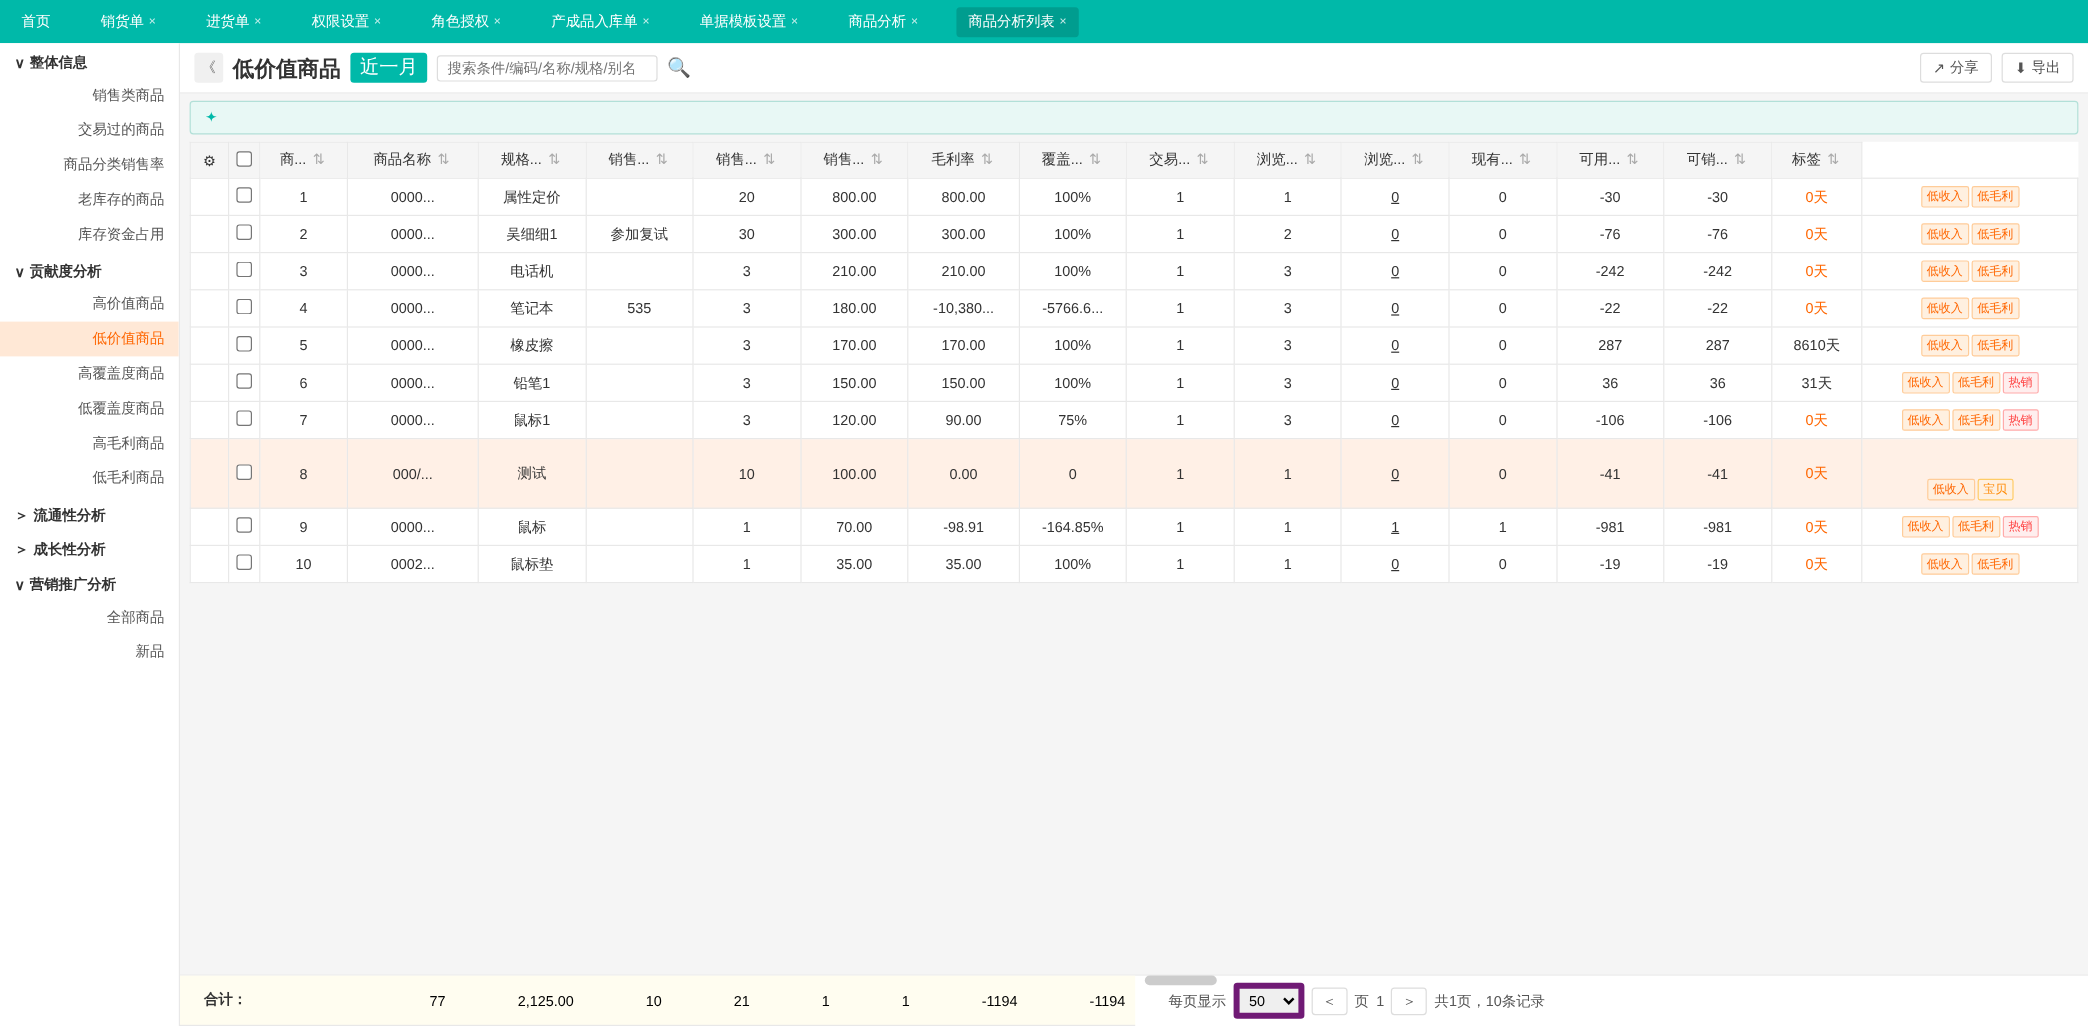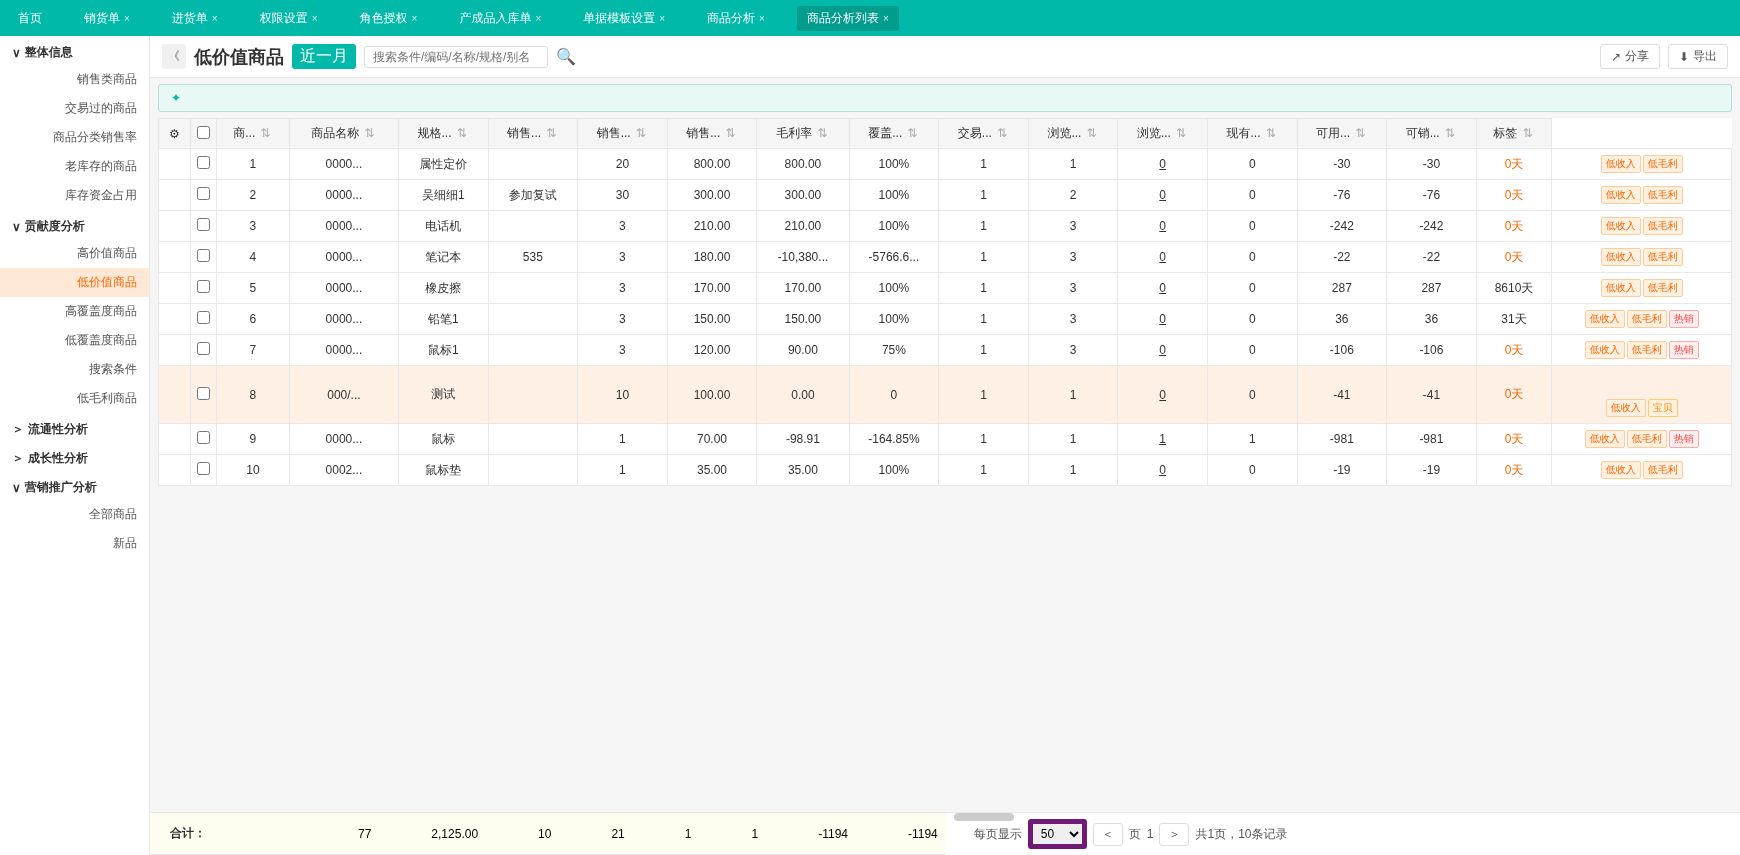--- a/index.html
+++ b/index.html
@@ -282,21 +282,21 @@
     <div class="sidebar-item">库存资金占用</div>
 
     <div class="sidebar-group-header">
       <span>∨</span>
       <span>贡献度分析</span>
     </div>
     <div class="sidebar-item">高价值商品</div>
     <div class="sidebar-item active">低价值商品</div>
     <div class="sidebar-item">高覆盖度商品</div>
     <div class="sidebar-item">低覆盖度商品</div>
-    <div class="sidebar-item">搜索条件</div>
+    <div class="sidebar-item">高毛利商品</div>
     <div class="sidebar-item">低毛利商品</div>
 
     <div class="sidebar-group-header">
       <span>＞</span>
       <span>流通性分析</span>
     </div>
     <div class="sidebar-group-header">
       <span>＞</span>
       <span>成长性分析</span>
     </div>

